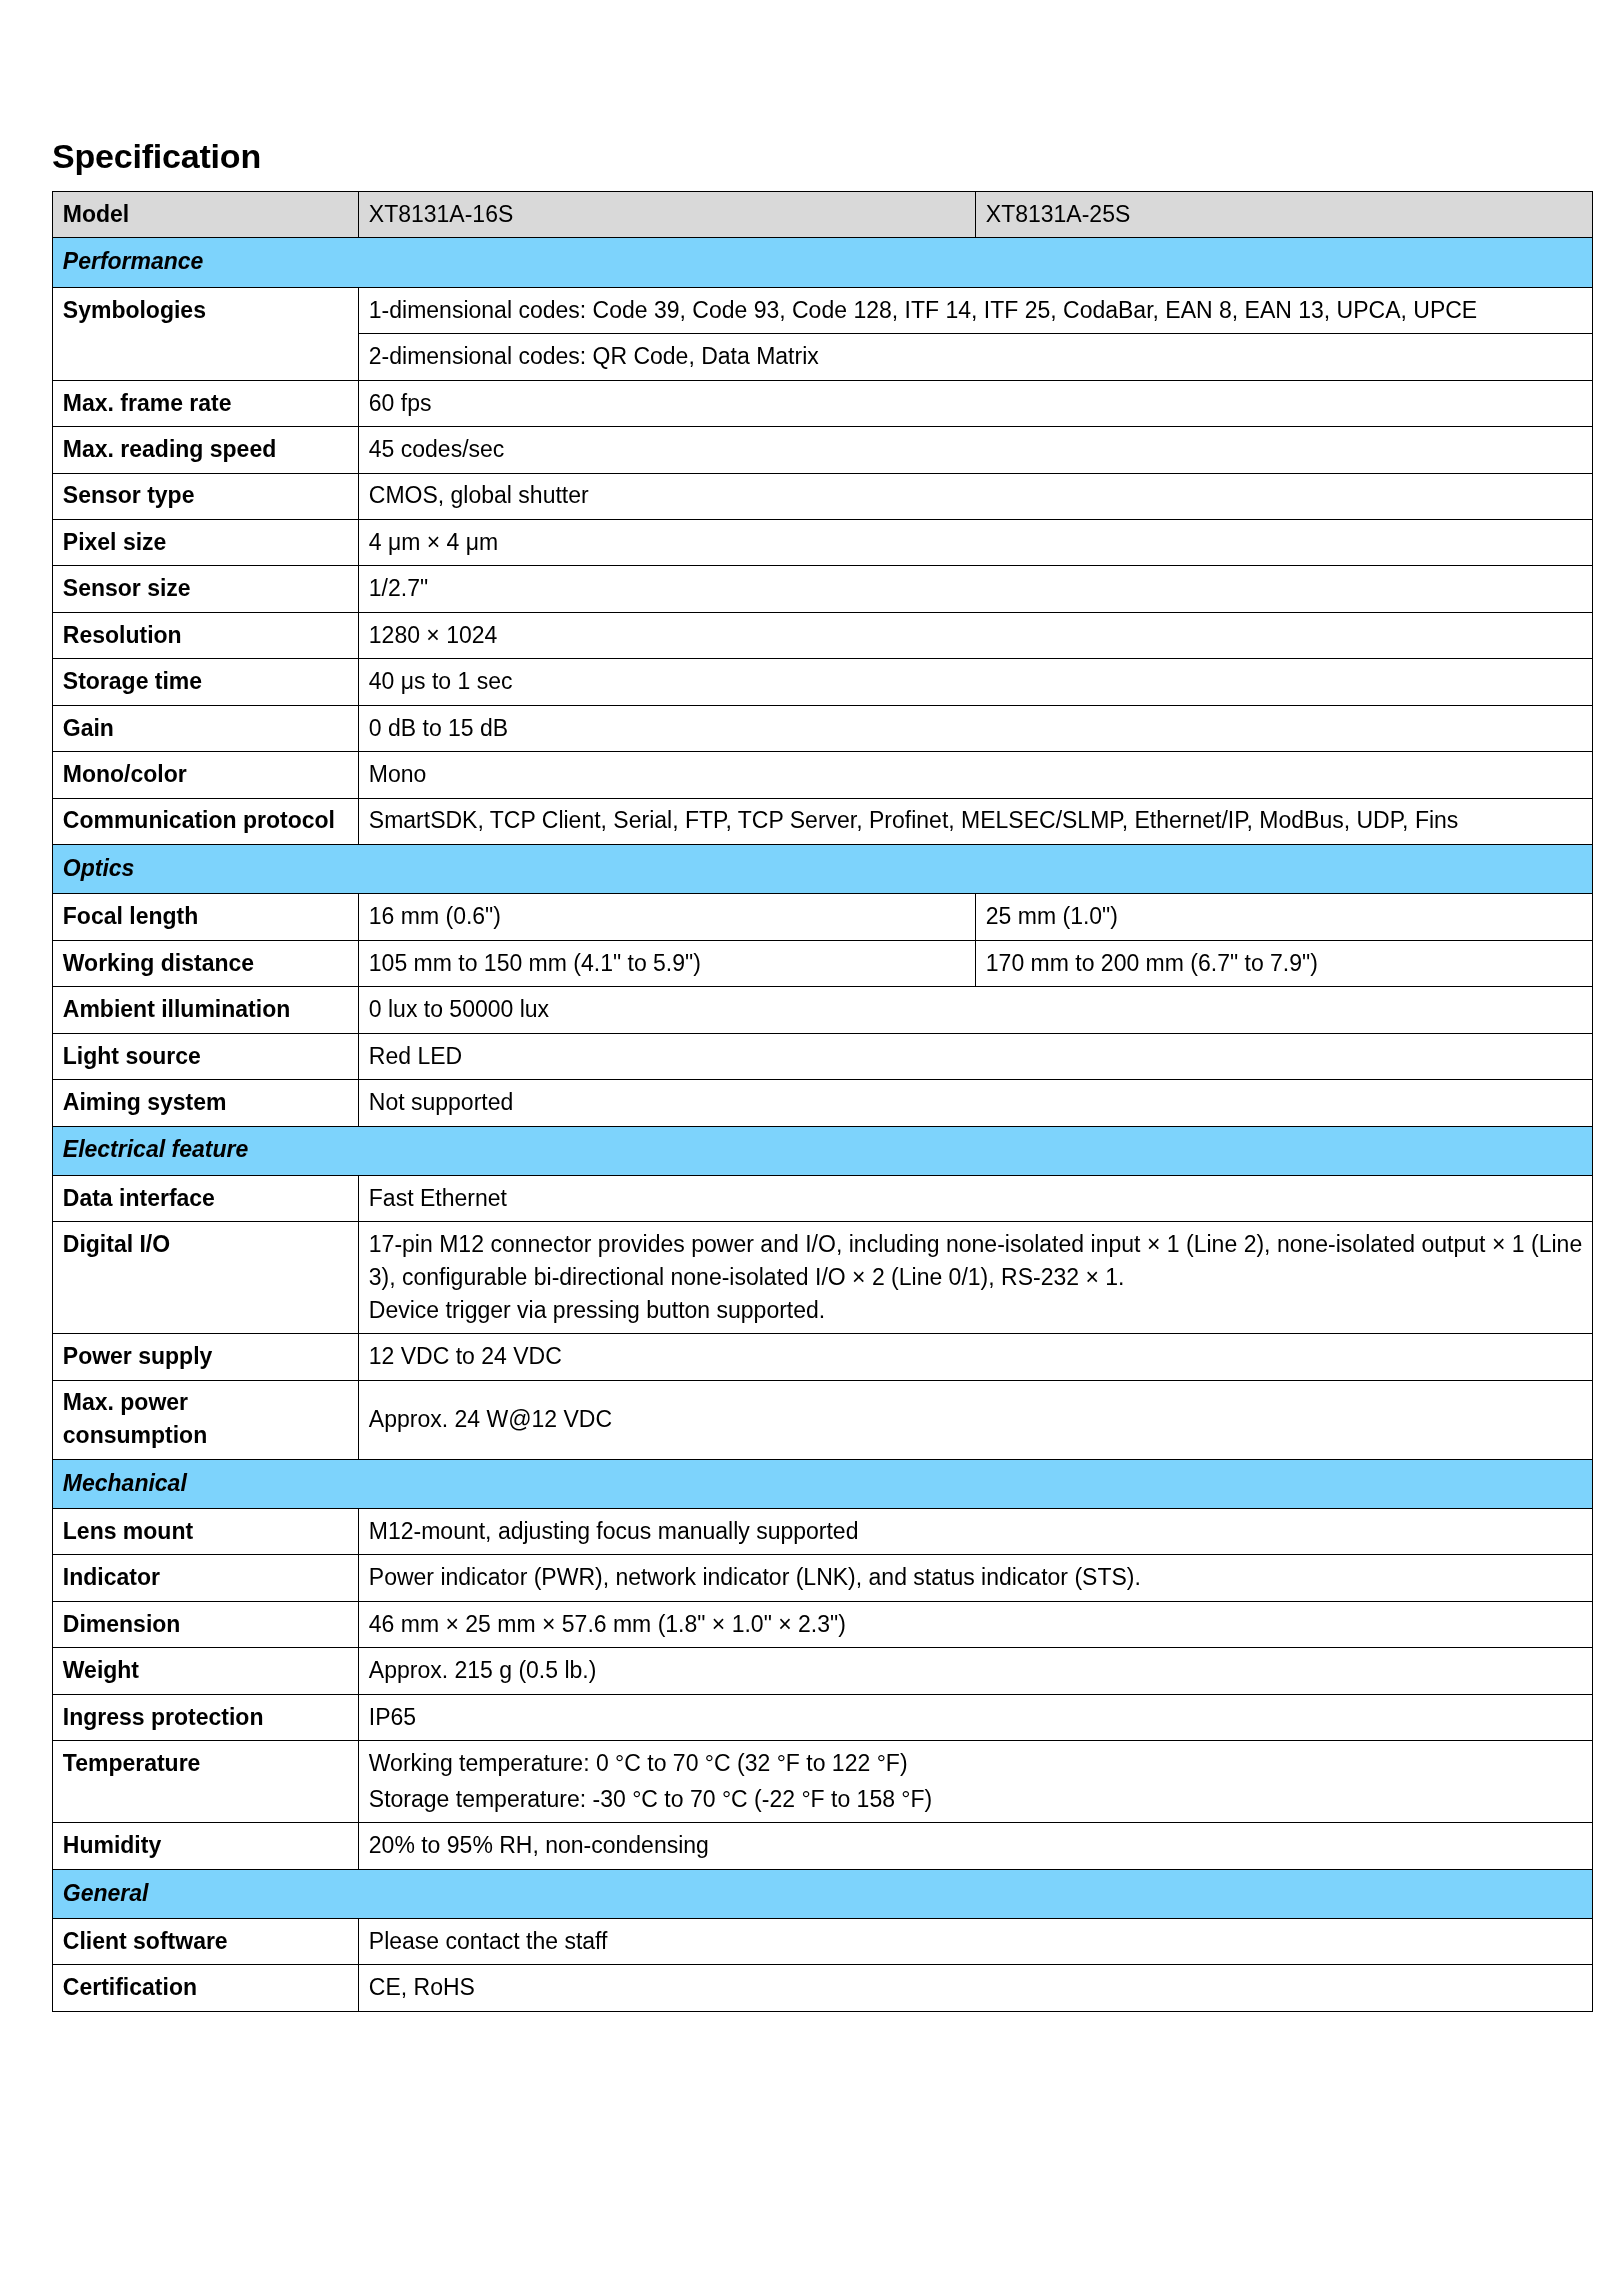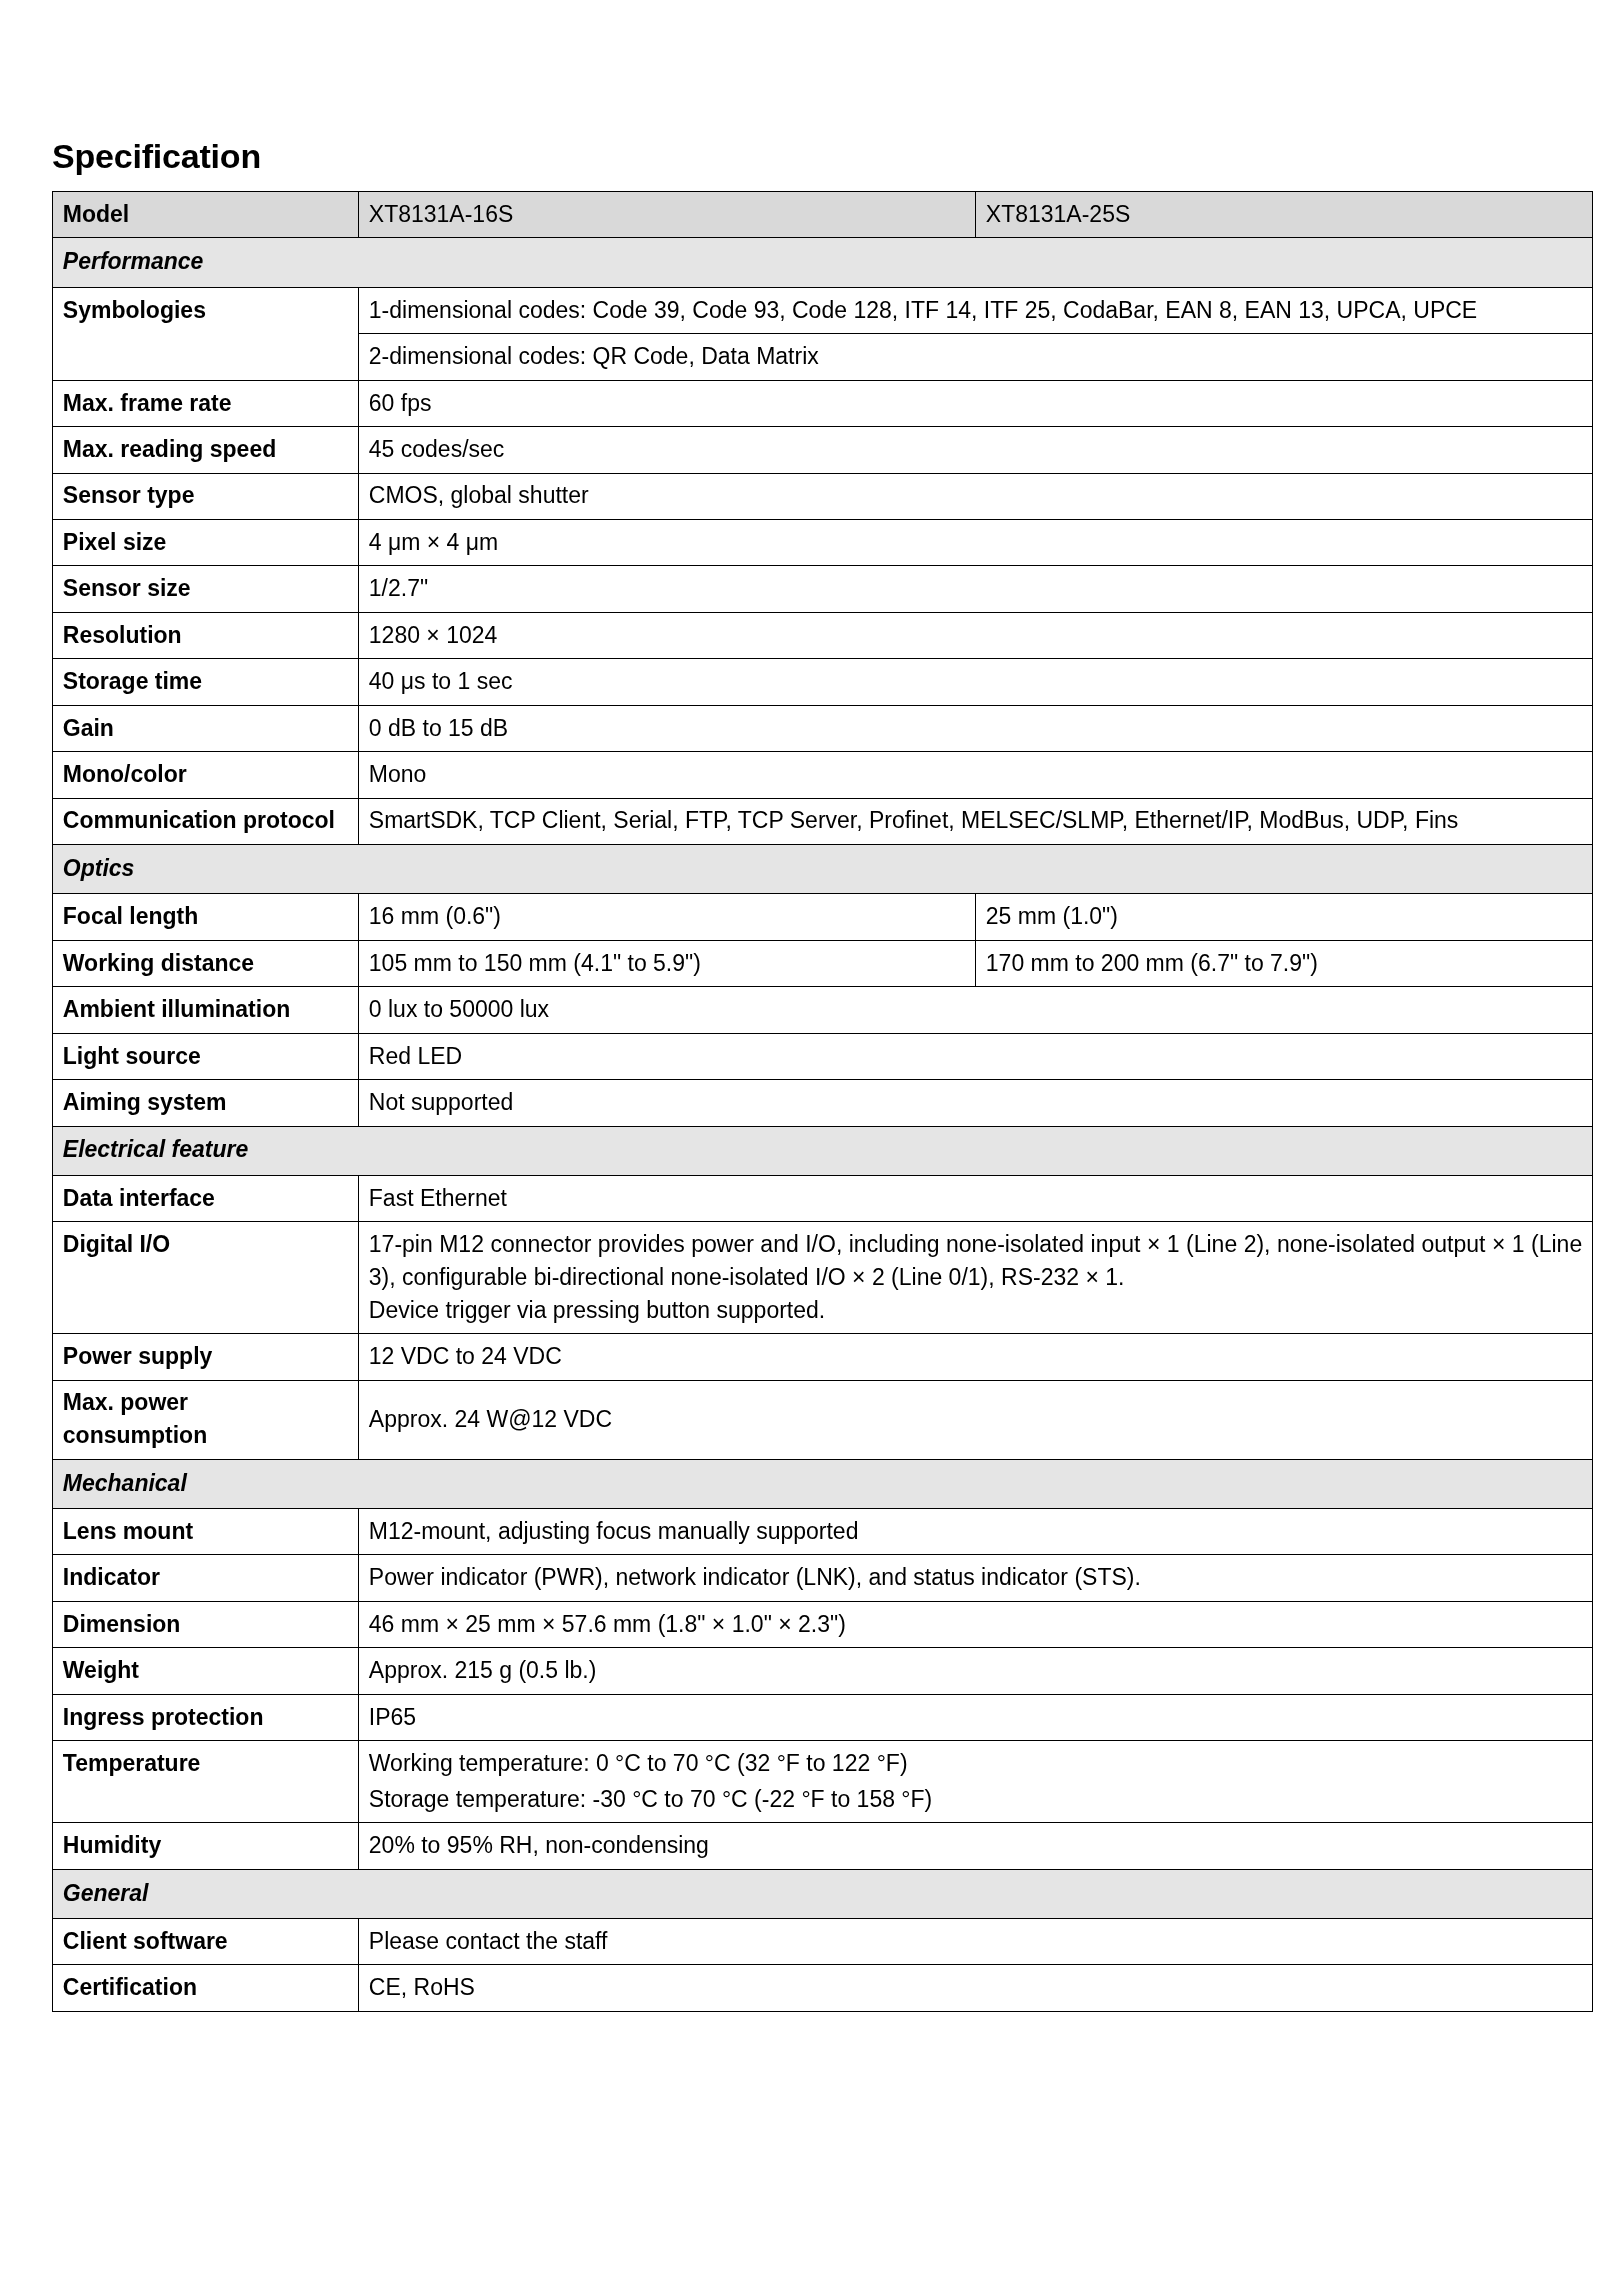--- a/index.html
+++ b/index.html
@@ -40,21 +40,21 @@
   col.c-v1    { width:617px; }
   col.c-v2    { width:617px; }
 
   td.label { font-weight:bold; }
   td.value { font-weight:normal; }
   td.value.justify { text-align:justify; text-align-last:left; }
   td.value.mid { vertical-align:middle; }
 
   tr.model-row td { background:#d9d9d9; }
   tr.section td {
-    background:#e5e5e5;
+    background:#7dd3fc;
     font-weight:bold;
     font-style:italic;
     padding-top:6.9px;
     padding-bottom:8.8px;
   }
 </style>
 </head>
 <body>
 
 <div class="page">

